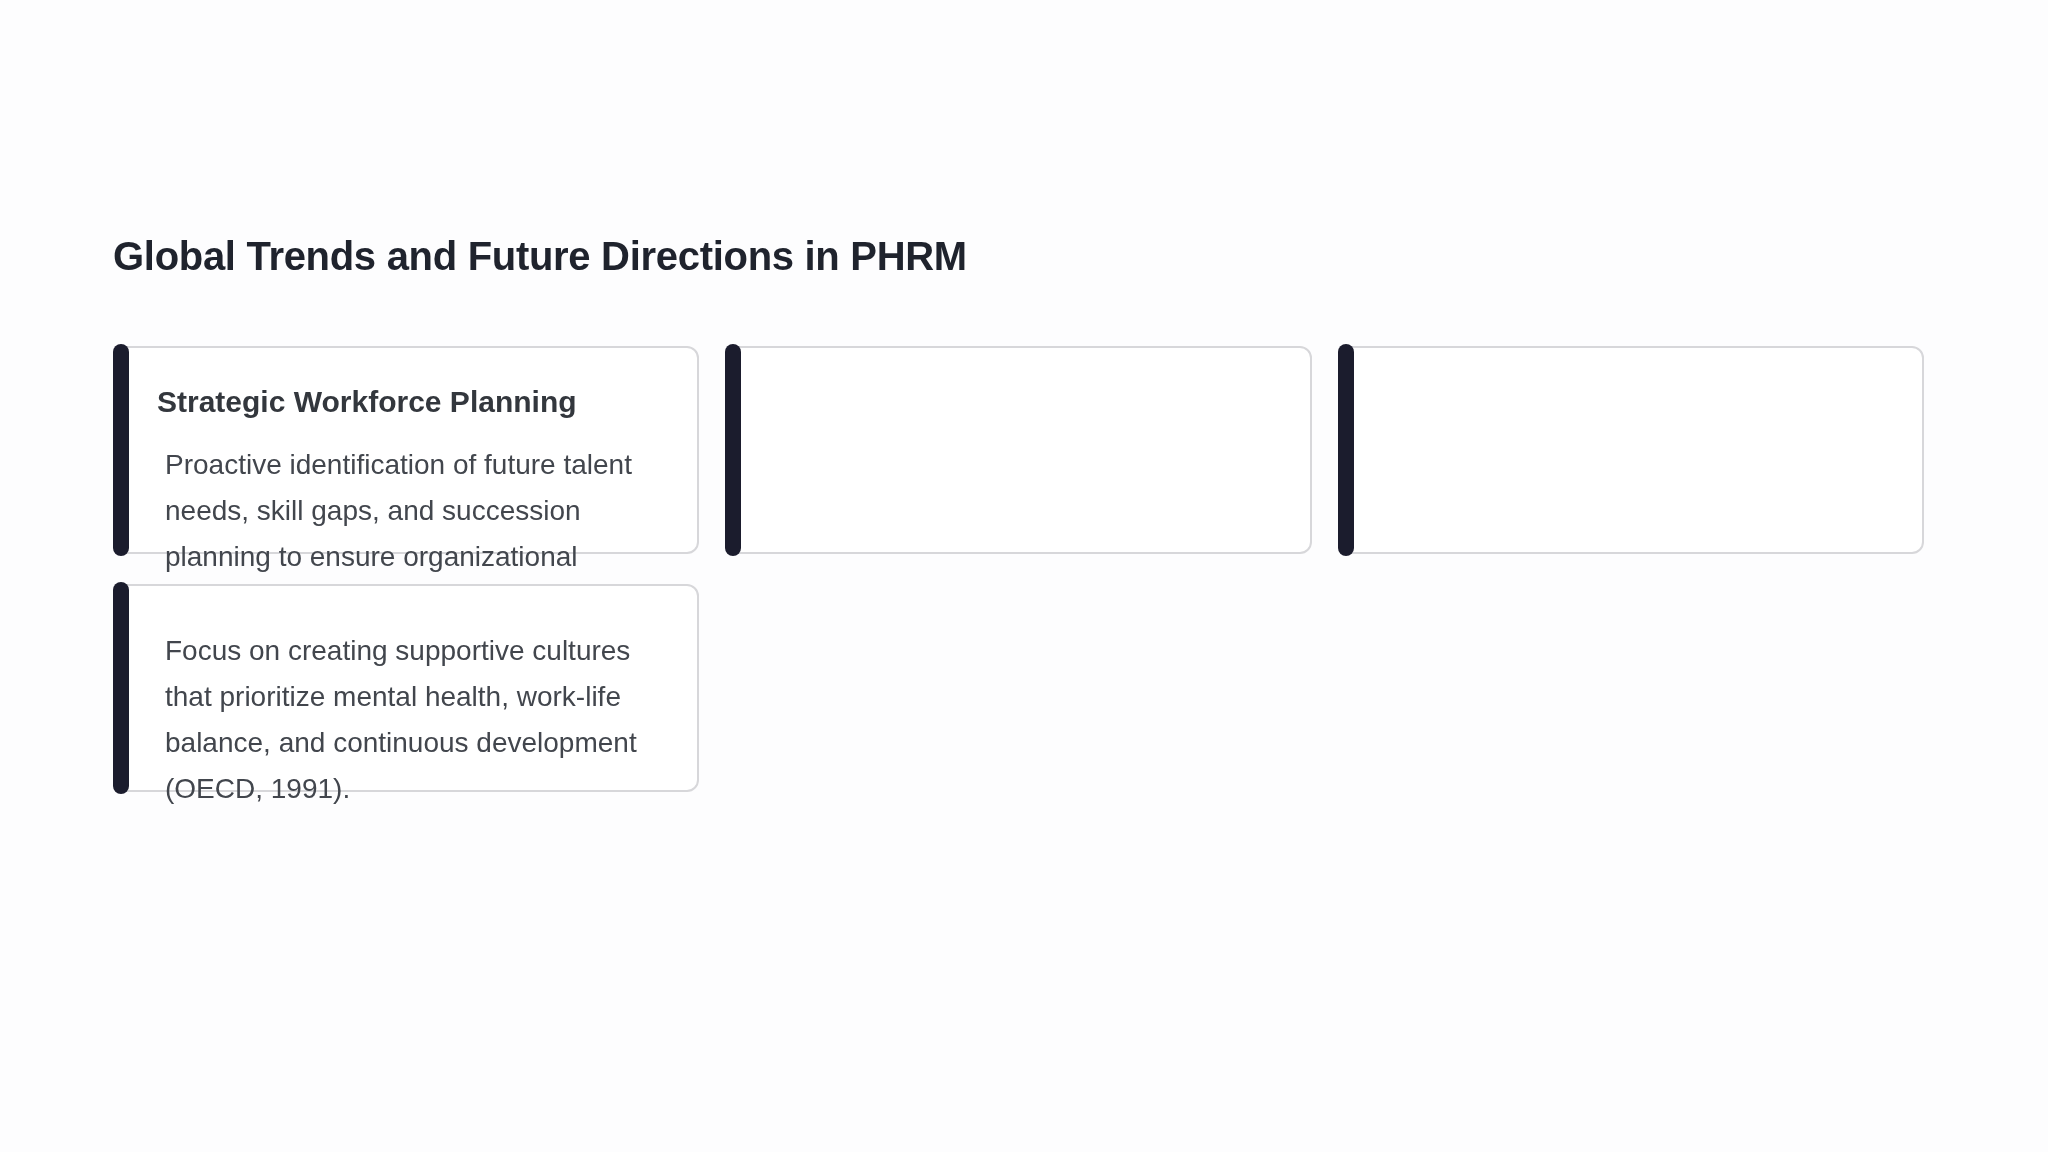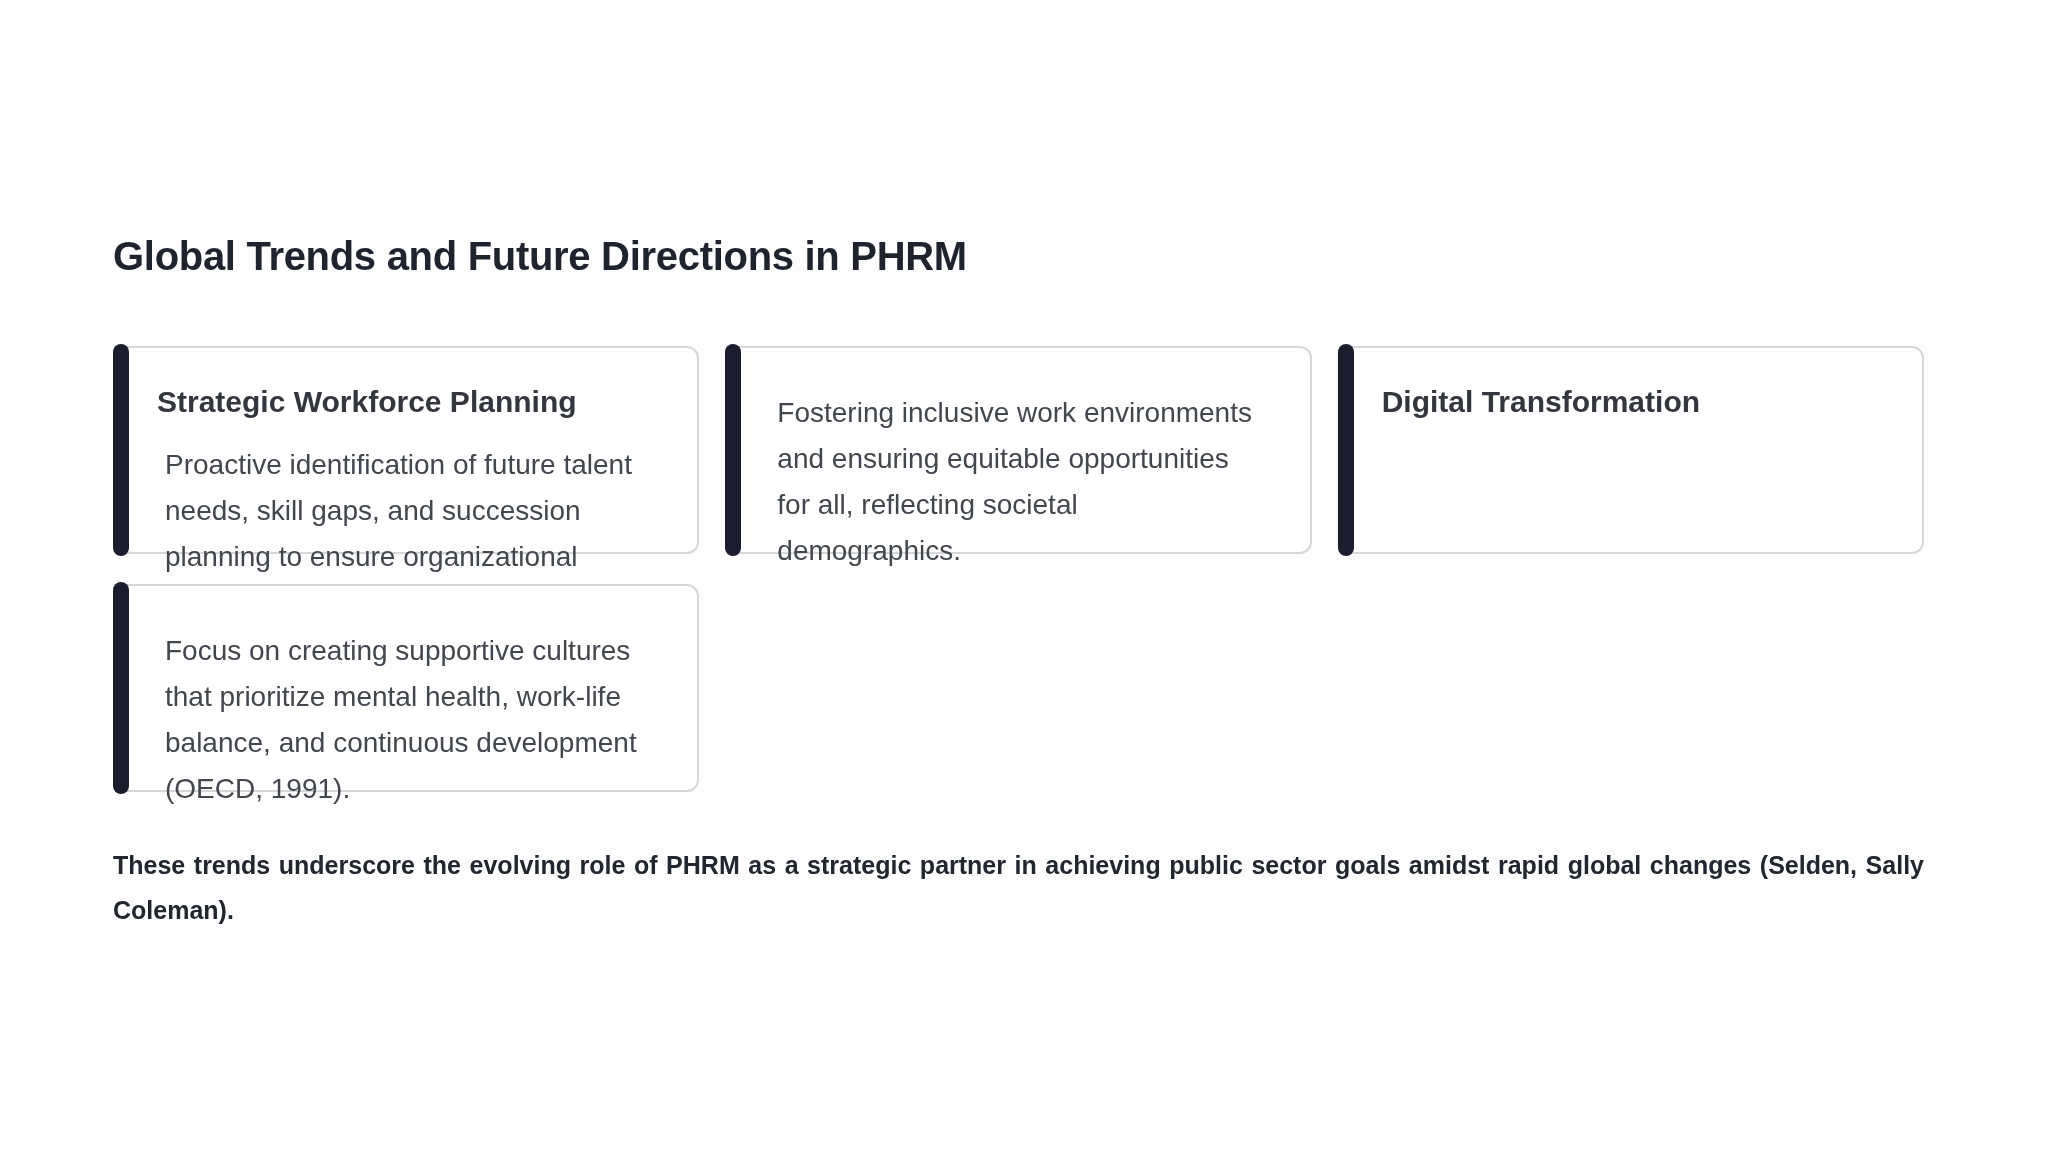--- a/index.html
+++ b/index.html
@@ -89,31 +89,28 @@
     <div class="card-grid">
 
       <div class="card">
         <span class="accent-bar"></span>
         <h2 class="card-heading">Strategic Workforce Planning</h2>
         <p class="card-body">Proactive identification of future talent needs, skill gaps, and succession planning to ensure organizational resilience.</p>
       </div>
 
       <div class="card">
         <span class="accent-bar"></span>
-        <p class="card-body">Fostering inclusive work environments and ensuring equitable opportunities for all, reflecting societal demographics.</p>
       </div>
 
       <div class="card">
         <span class="accent-bar"></span>
-        <h2 class="card-heading">Digital Transformation</h2>
       </div>
 
       <div class="card">
         <span class="accent-bar"></span>
         <p class="card-body">Focus on creating supportive cultures that prioritize mental health, work-life balance, and continuous development (OECD, 1991).</p>
       </div>
 
     </div>
 
-    <p class="footer-note">These trends underscore the evolving role of PHRM as a strategic partner in achieving public sector goals amidst rapid global changes (Selden, Sally Coleman).</p>
 
   </div>
 </div>
 
 </body></html>

